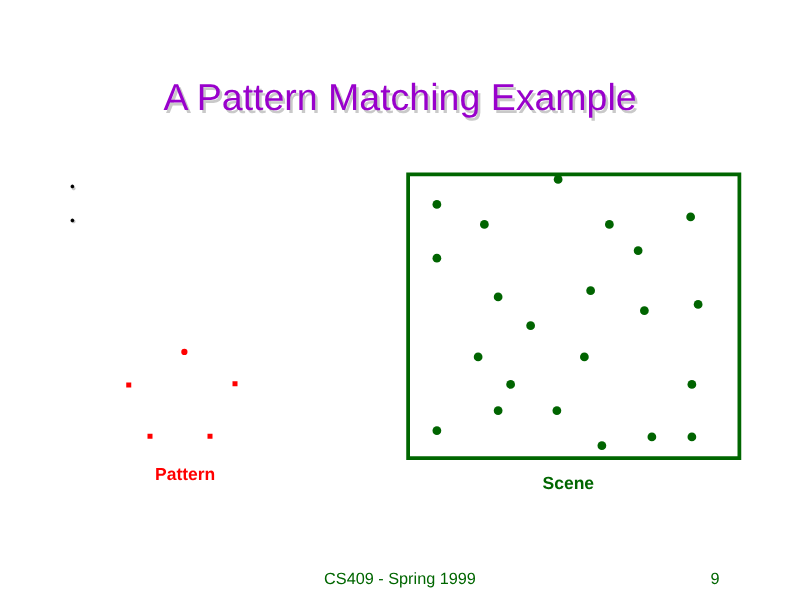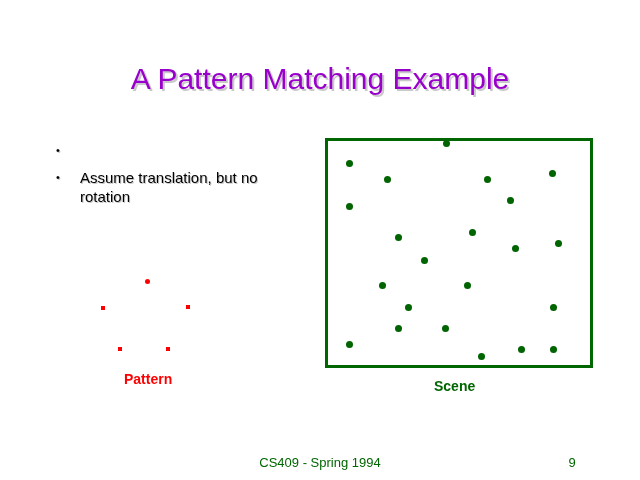--- a/index.html
+++ b/index.html
@@ -82,21 +82,20 @@
 <div class="slide">
 
   <div class="title">A Pattern Matching Example</div>
 
   <div class="bullets" id="bullet-list">
       <div class="bullet-item">
         <span class="bullet-marker">•</span>
       </div>
       <div class="bullet-item">
         <span class="bullet-marker">•</span>
-        <span class="bullet-text">Assume translation, but no rotation</span>
       </div>
     </div>
 
   <div class="dot-layer" id="pattern-layer">
       <div class="dot" style="left: 144.5px; top: 278.5px; width: 5px; height: 5px; background: rgb(255, 0, 0); border-radius: 50%;"></div>
       <div class="dot" style="left: 101px; top: 306px; width: 4px; height: 4px; background: rgb(255, 0, 0); border-radius: 0px;"></div>
       <div class="dot" style="left: 186px; top: 305px; width: 4px; height: 4px; background: rgb(255, 0, 0); border-radius: 0px;"></div>
       <div class="dot" style="left: 118px; top: 347px; width: 4px; height: 4px; background: rgb(255, 0, 0); border-radius: 0px;"></div>
       <div class="dot" style="left: 166px; top: 347px; width: 4px; height: 4px; background: rgb(255, 0, 0); border-radius: 0px;"></div>
     </div>
@@ -124,16 +123,16 @@
       <div class="dot" style="left: 69.5px; top: 186.5px; width: 7px; height: 7px; background: rgb(0, 100, 0); border-radius: 50%;"></div>
       <div class="dot" style="left: 116.5px; top: 186.5px; width: 7px; height: 7px; background: rgb(0, 100, 0); border-radius: 50%;"></div>
       <div class="dot" style="left: 20.5px; top: 202.5px; width: 7px; height: 7px; background: rgb(0, 100, 0); border-radius: 50%;"></div>
       <div class="dot" style="left: 152.5px; top: 214.5px; width: 7px; height: 7px; background: rgb(0, 100, 0); border-radius: 50%;"></div>
       <div class="dot" style="left: 192.5px; top: 207.5px; width: 7px; height: 7px; background: rgb(0, 100, 0); border-radius: 50%;"></div>
       <div class="dot" style="left: 224.5px; top: 207.5px; width: 7px; height: 7px; background: rgb(0, 100, 0); border-radius: 50%;"></div>
     </div>
 
   <div class="scene-label">Scene</div>
 
-  <div class="footer-course">CS409 - Spring 1994</div>
+  <div class="footer-course">CS409 - Spring 1999</div>
   <div class="footer-page">9</div>
 
 </div>
 
 </body></html>

